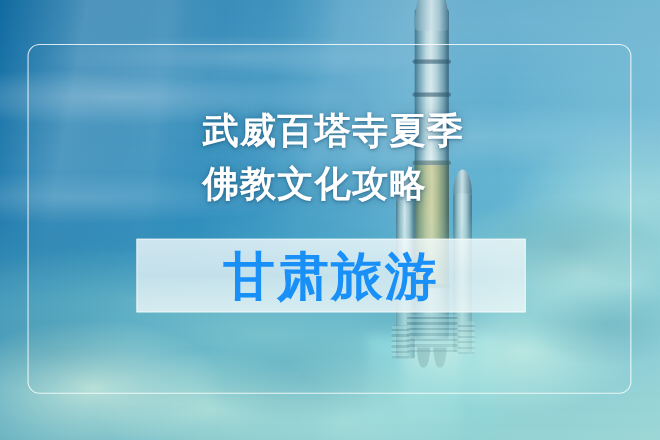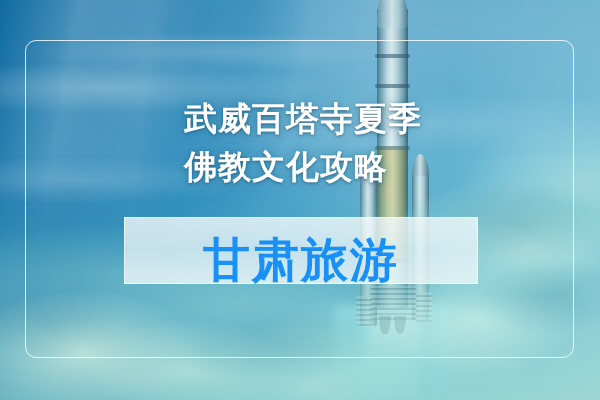--- a/index.html
+++ b/index.html
@@ -234,21 +234,21 @@
     top: 217px;
     width: 354px;
     height: 67px;
     background: linear-gradient(to bottom,
       rgba(245,251,252,0.80) 0%,
       rgba(233,244,247,0.76) 50%,
       rgba(240,249,250,0.80) 100%);
     border: 1px solid rgba(255,255,255,0.55);
     box-sizing: border-box;
     display: flex;
-    align-items: flex-end;
+    align-items: center;
     justify-content: center;
   }
   .banner-text {
     color: #1890f8;
     font-size: 47px;
     font-weight: bold;
     letter-spacing: 2px;
     line-height: 1;
     white-space: nowrap;
   }

